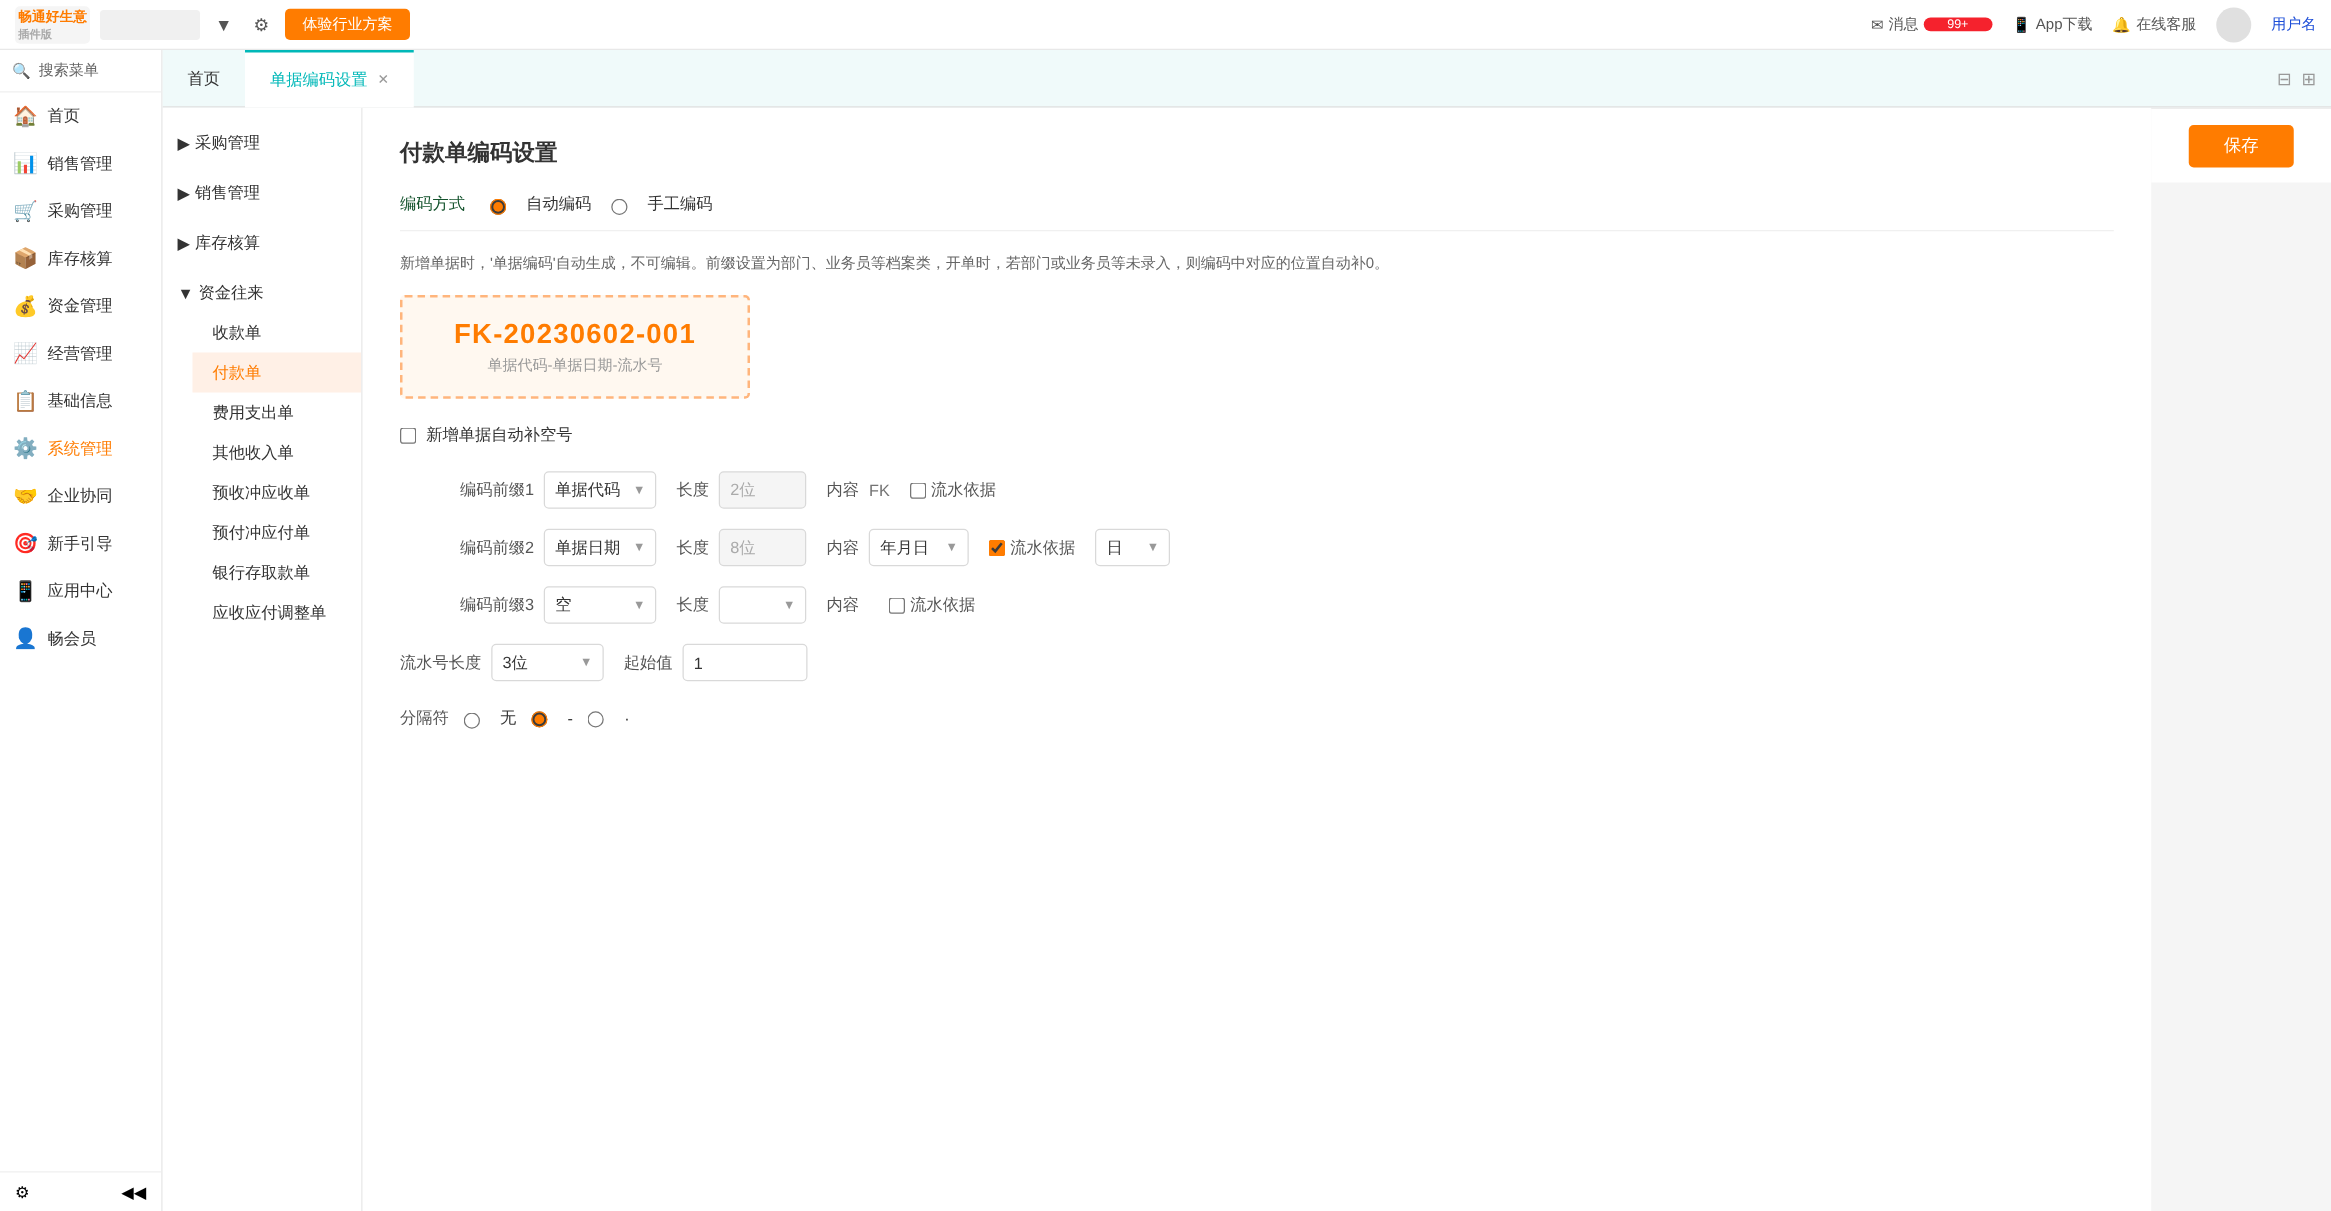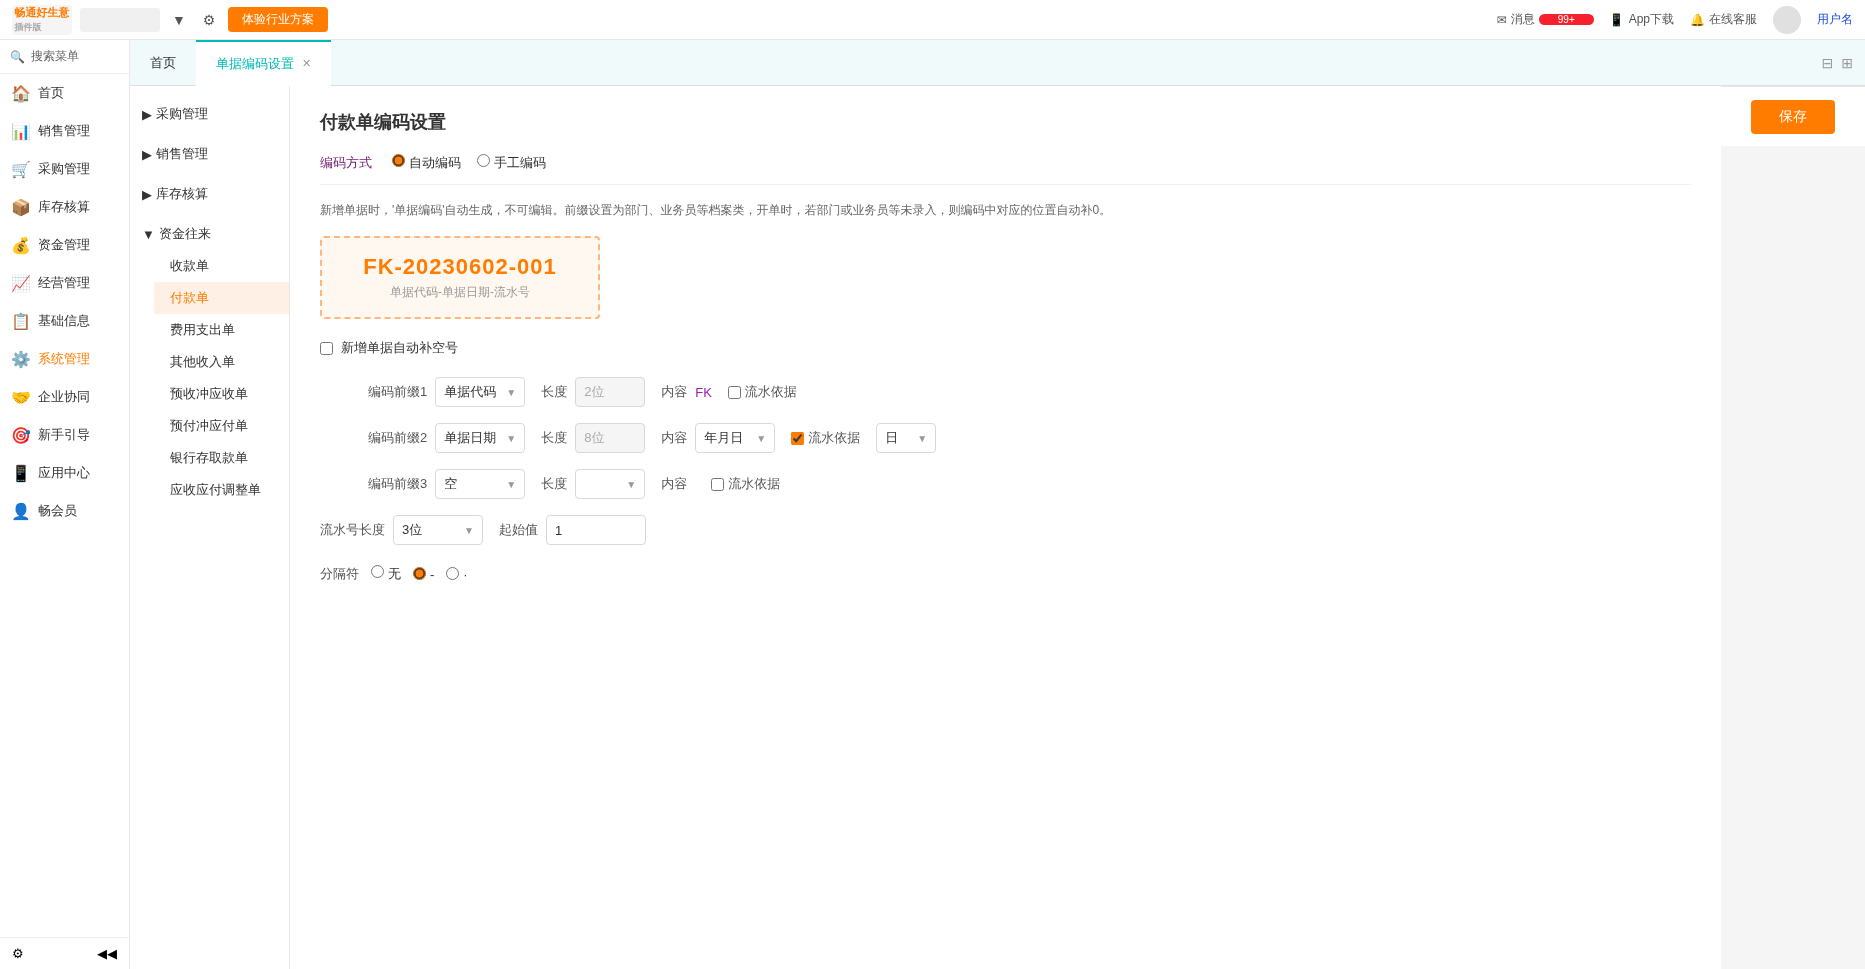--- a/index.html
+++ b/index.html
@@ -161,23 +161,23 @@
 
     
     .section-row {
       display: flex;
       align-items: center;
       gap: 20px;
       margin-bottom: 16px;
       padding-bottom: 12px;
       border-bottom: 1px solid #f0f0f0;
     }
-    .section-label { font-size: 13px; color: #701a75; }
+    .section-label { font-size: 13px; color: #14532d; }
     .radio-group { display: flex; align-items: center; gap: 16px; }
-    .radio-item { display: flex; align-items: flex-start; gap: 4px; font-size: 13px; color: #333; cursor: pointer; }
+    .radio-item { display: flex; align-items: flex-end; gap: 16px; font-size: 13px; color: #333; cursor: pointer; }
     .radio-item input[type=radio] { accent-color: #ff7c00; }
 
     
     .info-text { font-size: 12px; color: #666; margin-bottom: 16px; line-height: 1.6; }
 
     
     .preview-box {
       border: 2px dashed #ffb57c;
       border-radius: 4px;
       background: #fff8f0;
@@ -242,21 +242,21 @@
     .input-box {
       border: 1px solid #d9d9d9;
       border-radius: 4px;
       padding: 4px 8px;
       font-size: 13px;
       color: #333;
       background: #fff;
       min-width: 60px;
       height: 30px;
     }
-    .content-val { font-size: 13px; color: #a21caf; }
+    .content-val { font-size: 13px; color: #737373; }
     .checkbox-group { display: flex; align-items: center; gap: 4px; }
     .checkbox-group input[type=checkbox] { accent-color: #ff7c00; }
     .checkbox-group label { font-size: 13px; color: #555; }
 
     
     .serial-row {
       display: flex;
       align-items: center;
       gap: 16px;
       margin-bottom: 20px;

